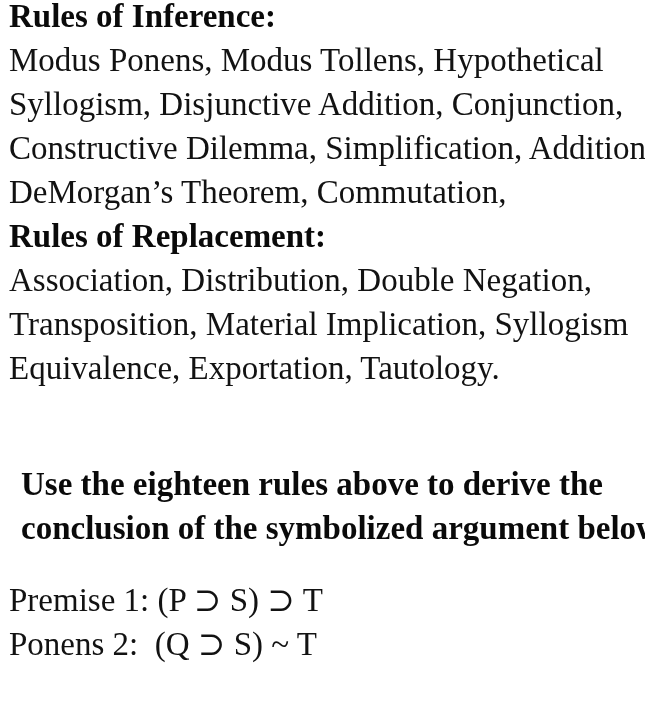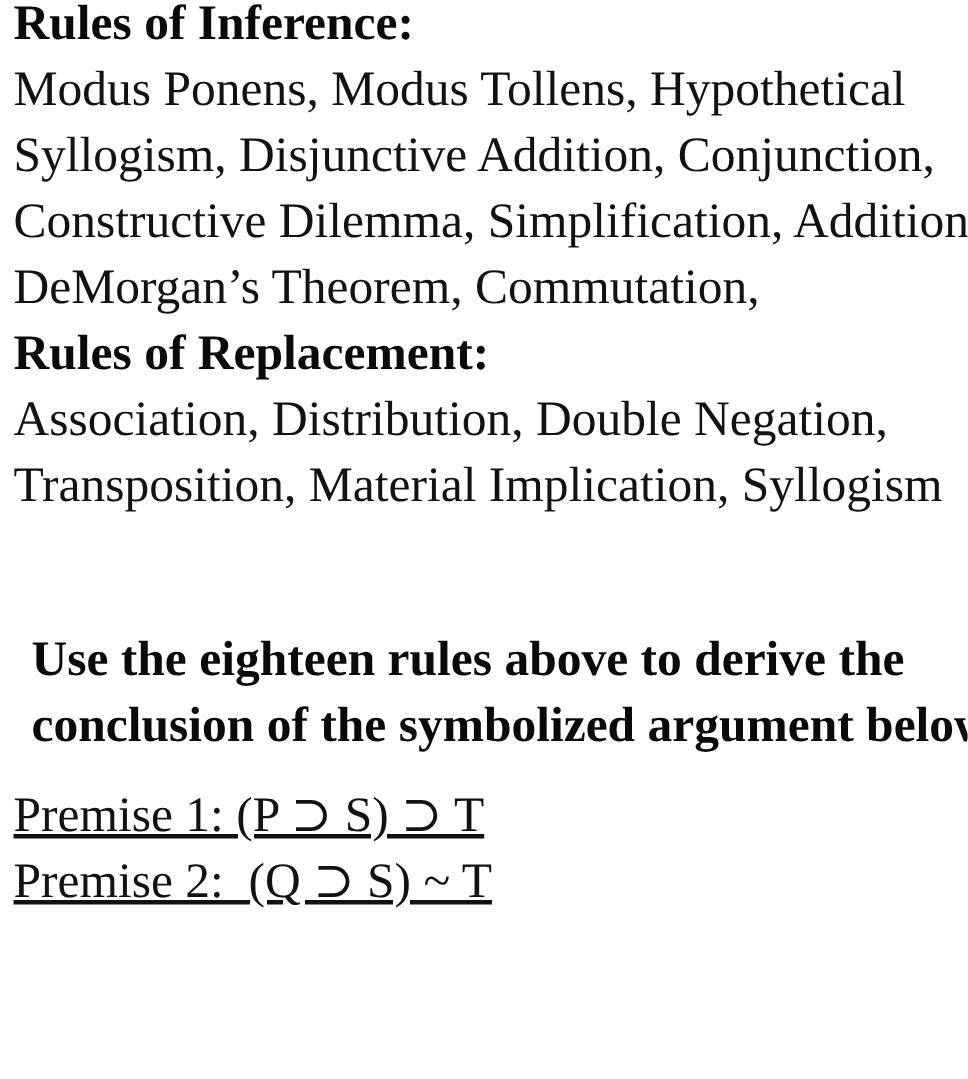--- a/index.html
+++ b/index.html
@@ -26,22 +26,21 @@
   }
   .b {
     font-weight: bold;
     color: #0a0a0a;
   }
   .instruction-block {
     margin-top: 72px;
     margin-left: 12px;
   }
   .argument-block {
-    margin-top: 16px;
-    text-decoration: underline;
+    margin-top: 28px;
   }
   .argument-block .line {
     white-space: pre;
   }
 </style>
 </head>
 <body>
 
 <div class="page">
 
@@ -50,25 +49,26 @@
     <div class="line">Modus Ponens, Modus Tollens, Hypothetical</div>
     <div class="line">Syllogism, Disjunctive Addition, Conjunction,</div>
     <div class="line">Constructive Dilemma, Simplification, Addition</div>
   </div>
 
   <div class="rules-block">
     <div class="line">DeMorgan’s Theorem, Commutation,</div>
     <div class="line b">Rules of Replacement:</div>
     <div class="line">Association, Distribution, Double Negation,</div>
     <div class="line">Transposition, Material Implication, Syllogism</div>
+    <div class="line">Equivalence, Exportation, Tautology.</div>
   </div>
 
   <div class="instruction-block">
     <div class="line b">Use the eighteen rules above to derive the</div>
     <div class="line b">conclusion of the symbolized argument below:</div>
   </div>
 
   <div class="argument-block">
     <div class="line">Premise 1: (P ⊃ S) ⊃ T</div>
-    <div class="line">Premise 2:  (Q ⊃ S) ~ T</div>
+    <div class="line">Ponens 2:  (Q ⊃ S) ~ T</div>
   </div>
 
 </div>
 
 </body></html>

